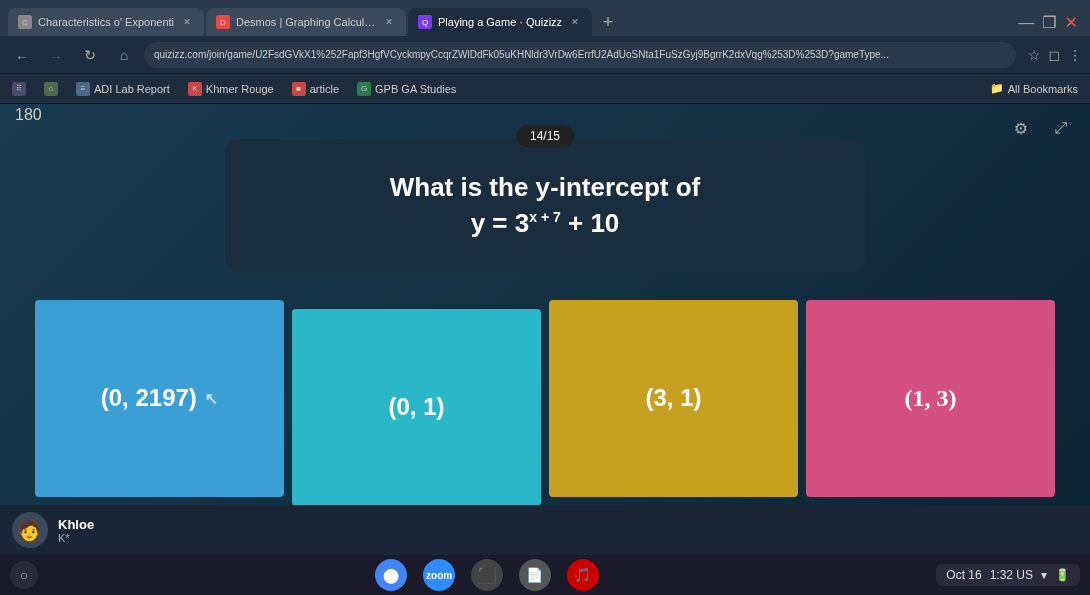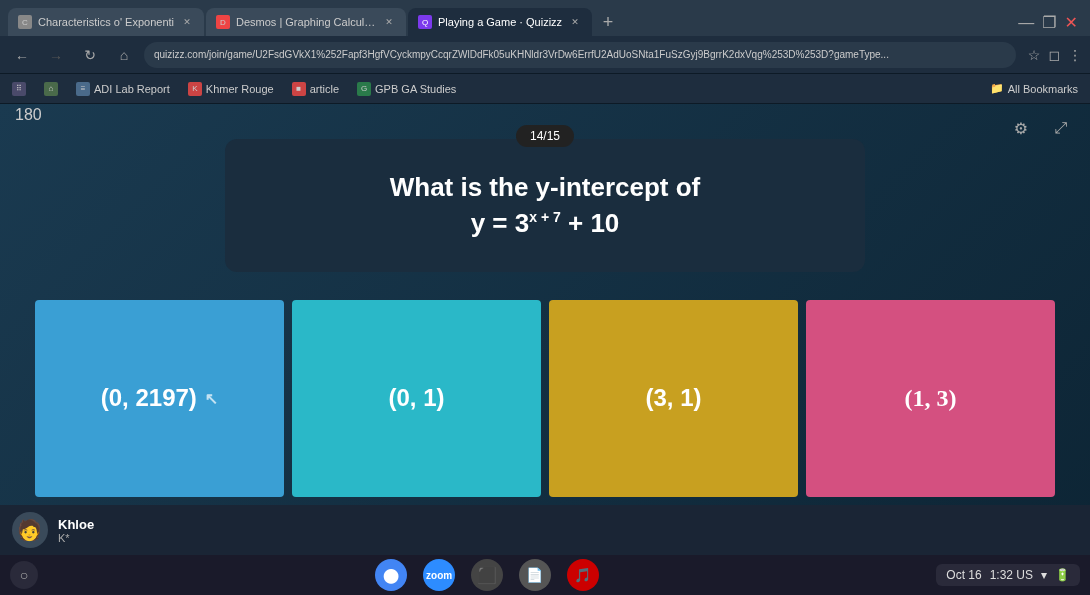--- a/index.html
+++ b/index.html
@@ -271,21 +271,21 @@
       align-items: center;
       justify-content: center;
       font-size: 24px;
       font-weight: 600;
       color: #fff;
       cursor: pointer;
       position: relative;
       user-select: none;
     }
     .answer-btn:nth-child(1) { background: #3a9fd4; }
-    .answer-btn:nth-child(2) { background: #2ab8c8; }
+    .answer-btn:nth-child(2) { background: #2ab8c8; margin-top: 9px; }
     .answer-btn:nth-child(3) { background: #c8a020; }
     .answer-btn:nth-child(4) { background: #d45080; font-family: Liberation Serif, serif; }
 
     
     .bottom-bar {
       position: absolute;
       bottom: 0;
       left: 0;
       right: 0;
       height: 50px;

